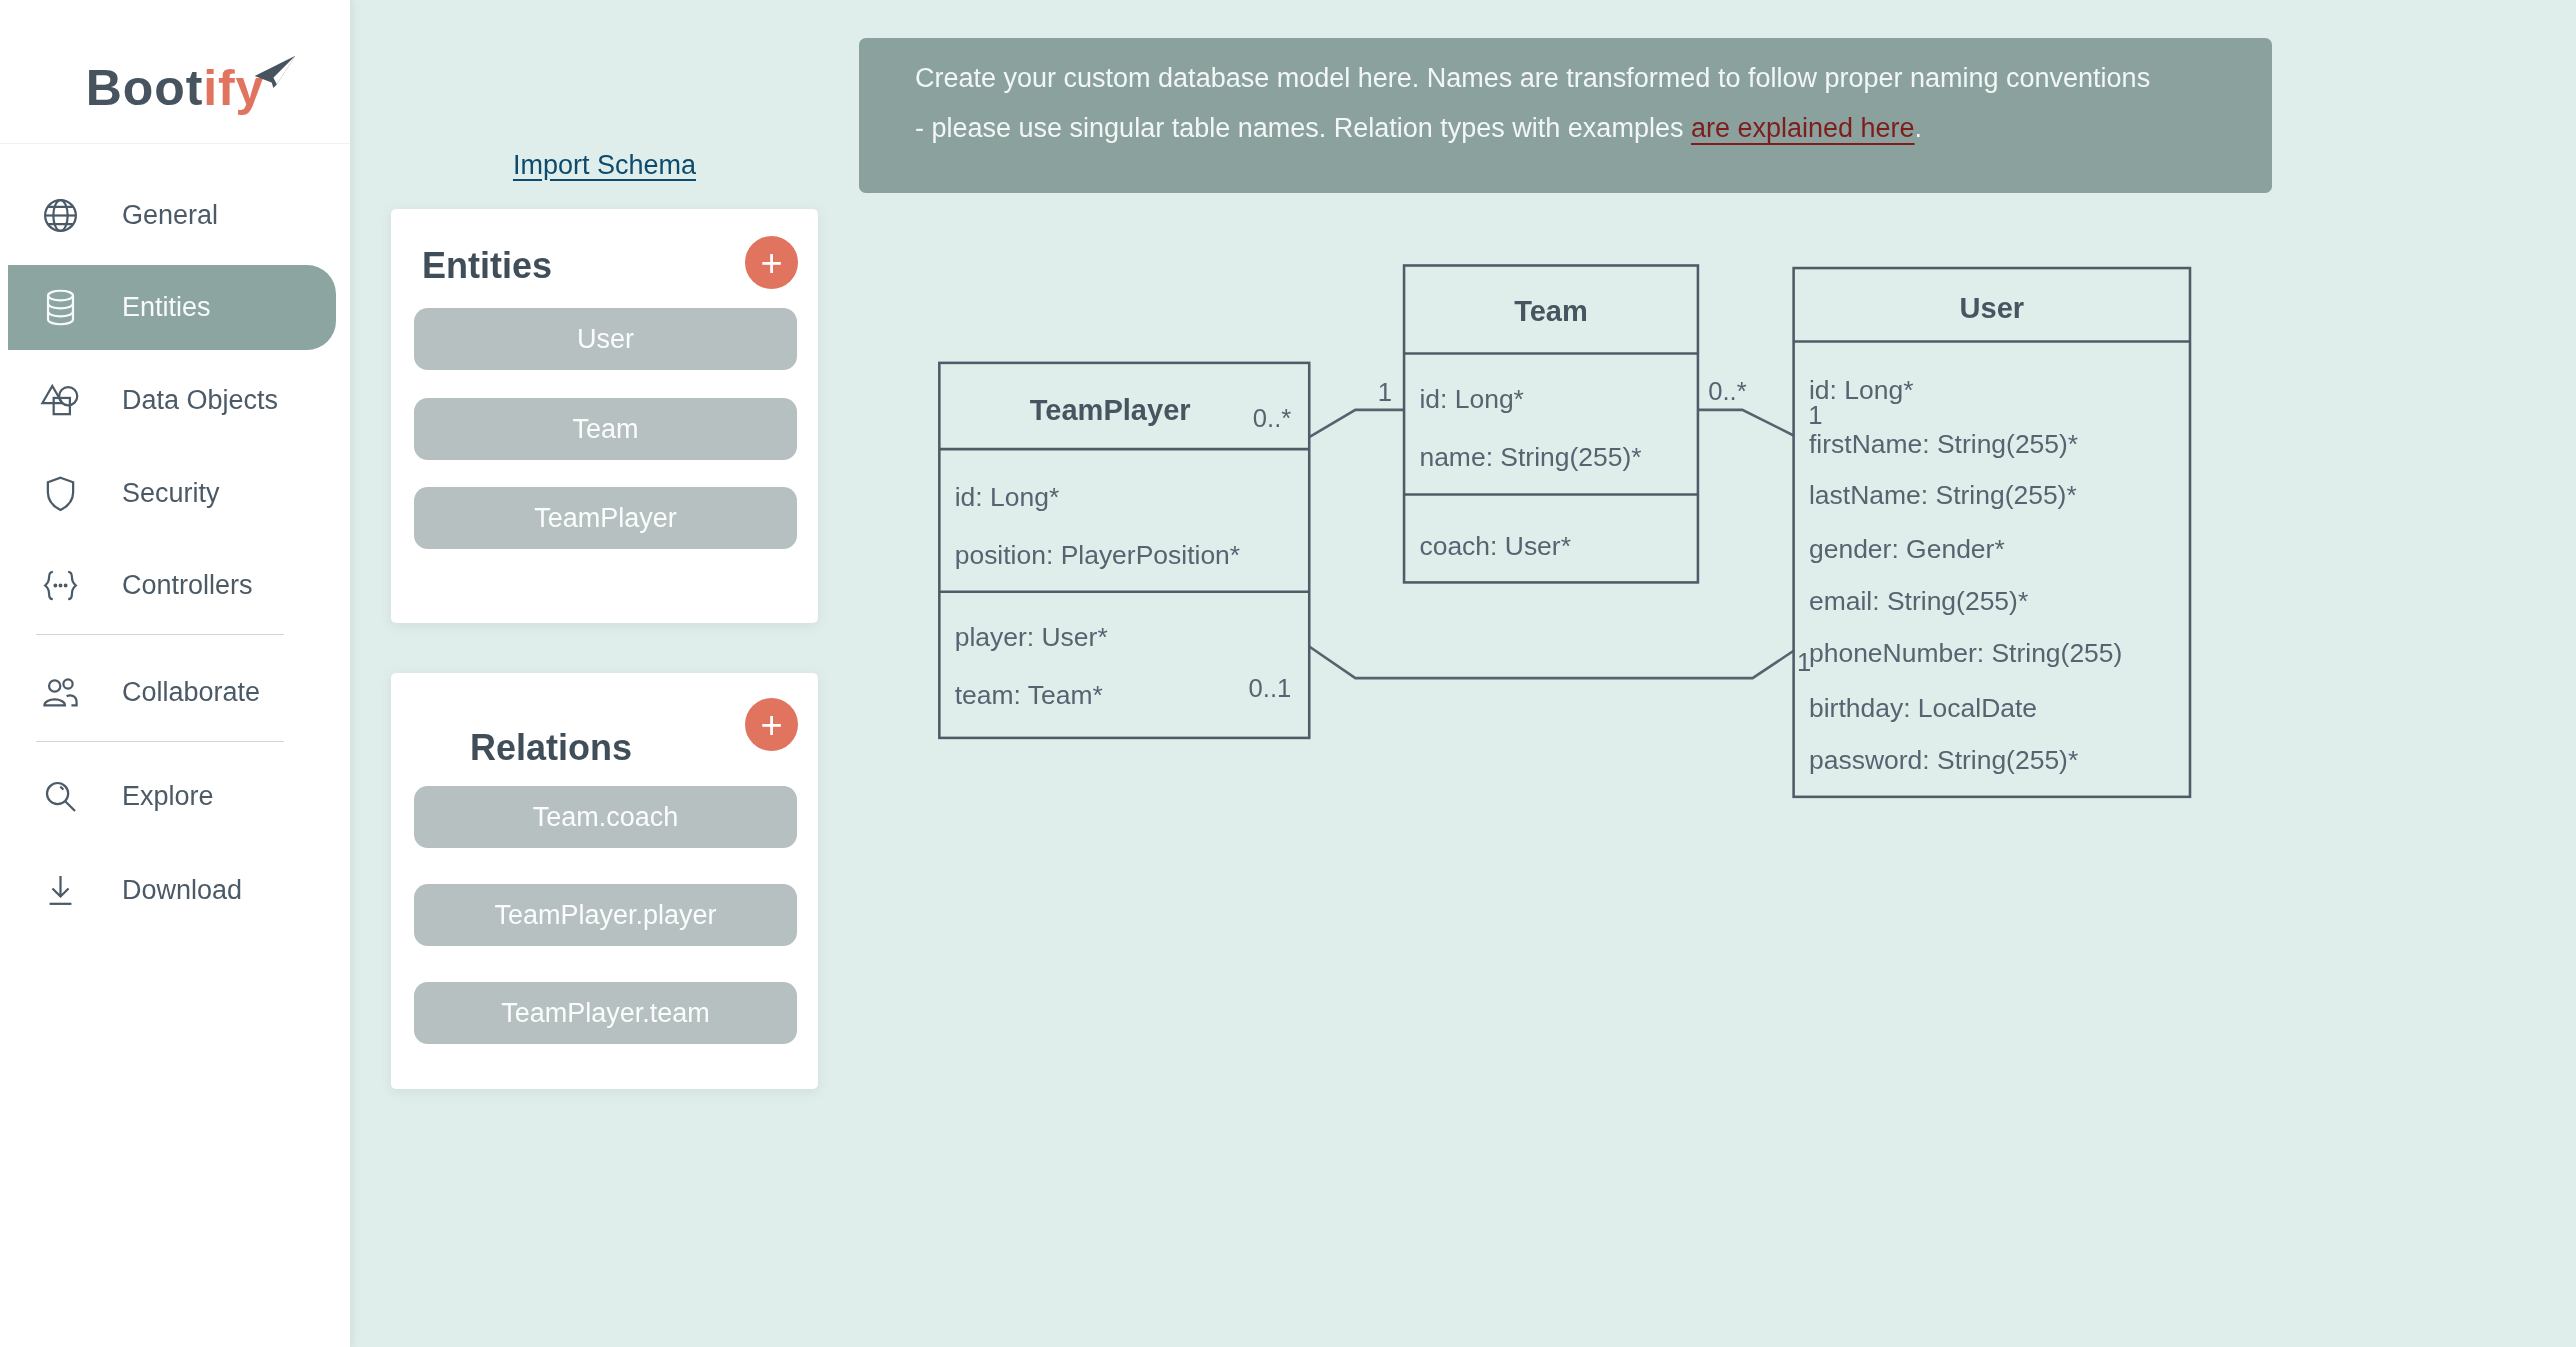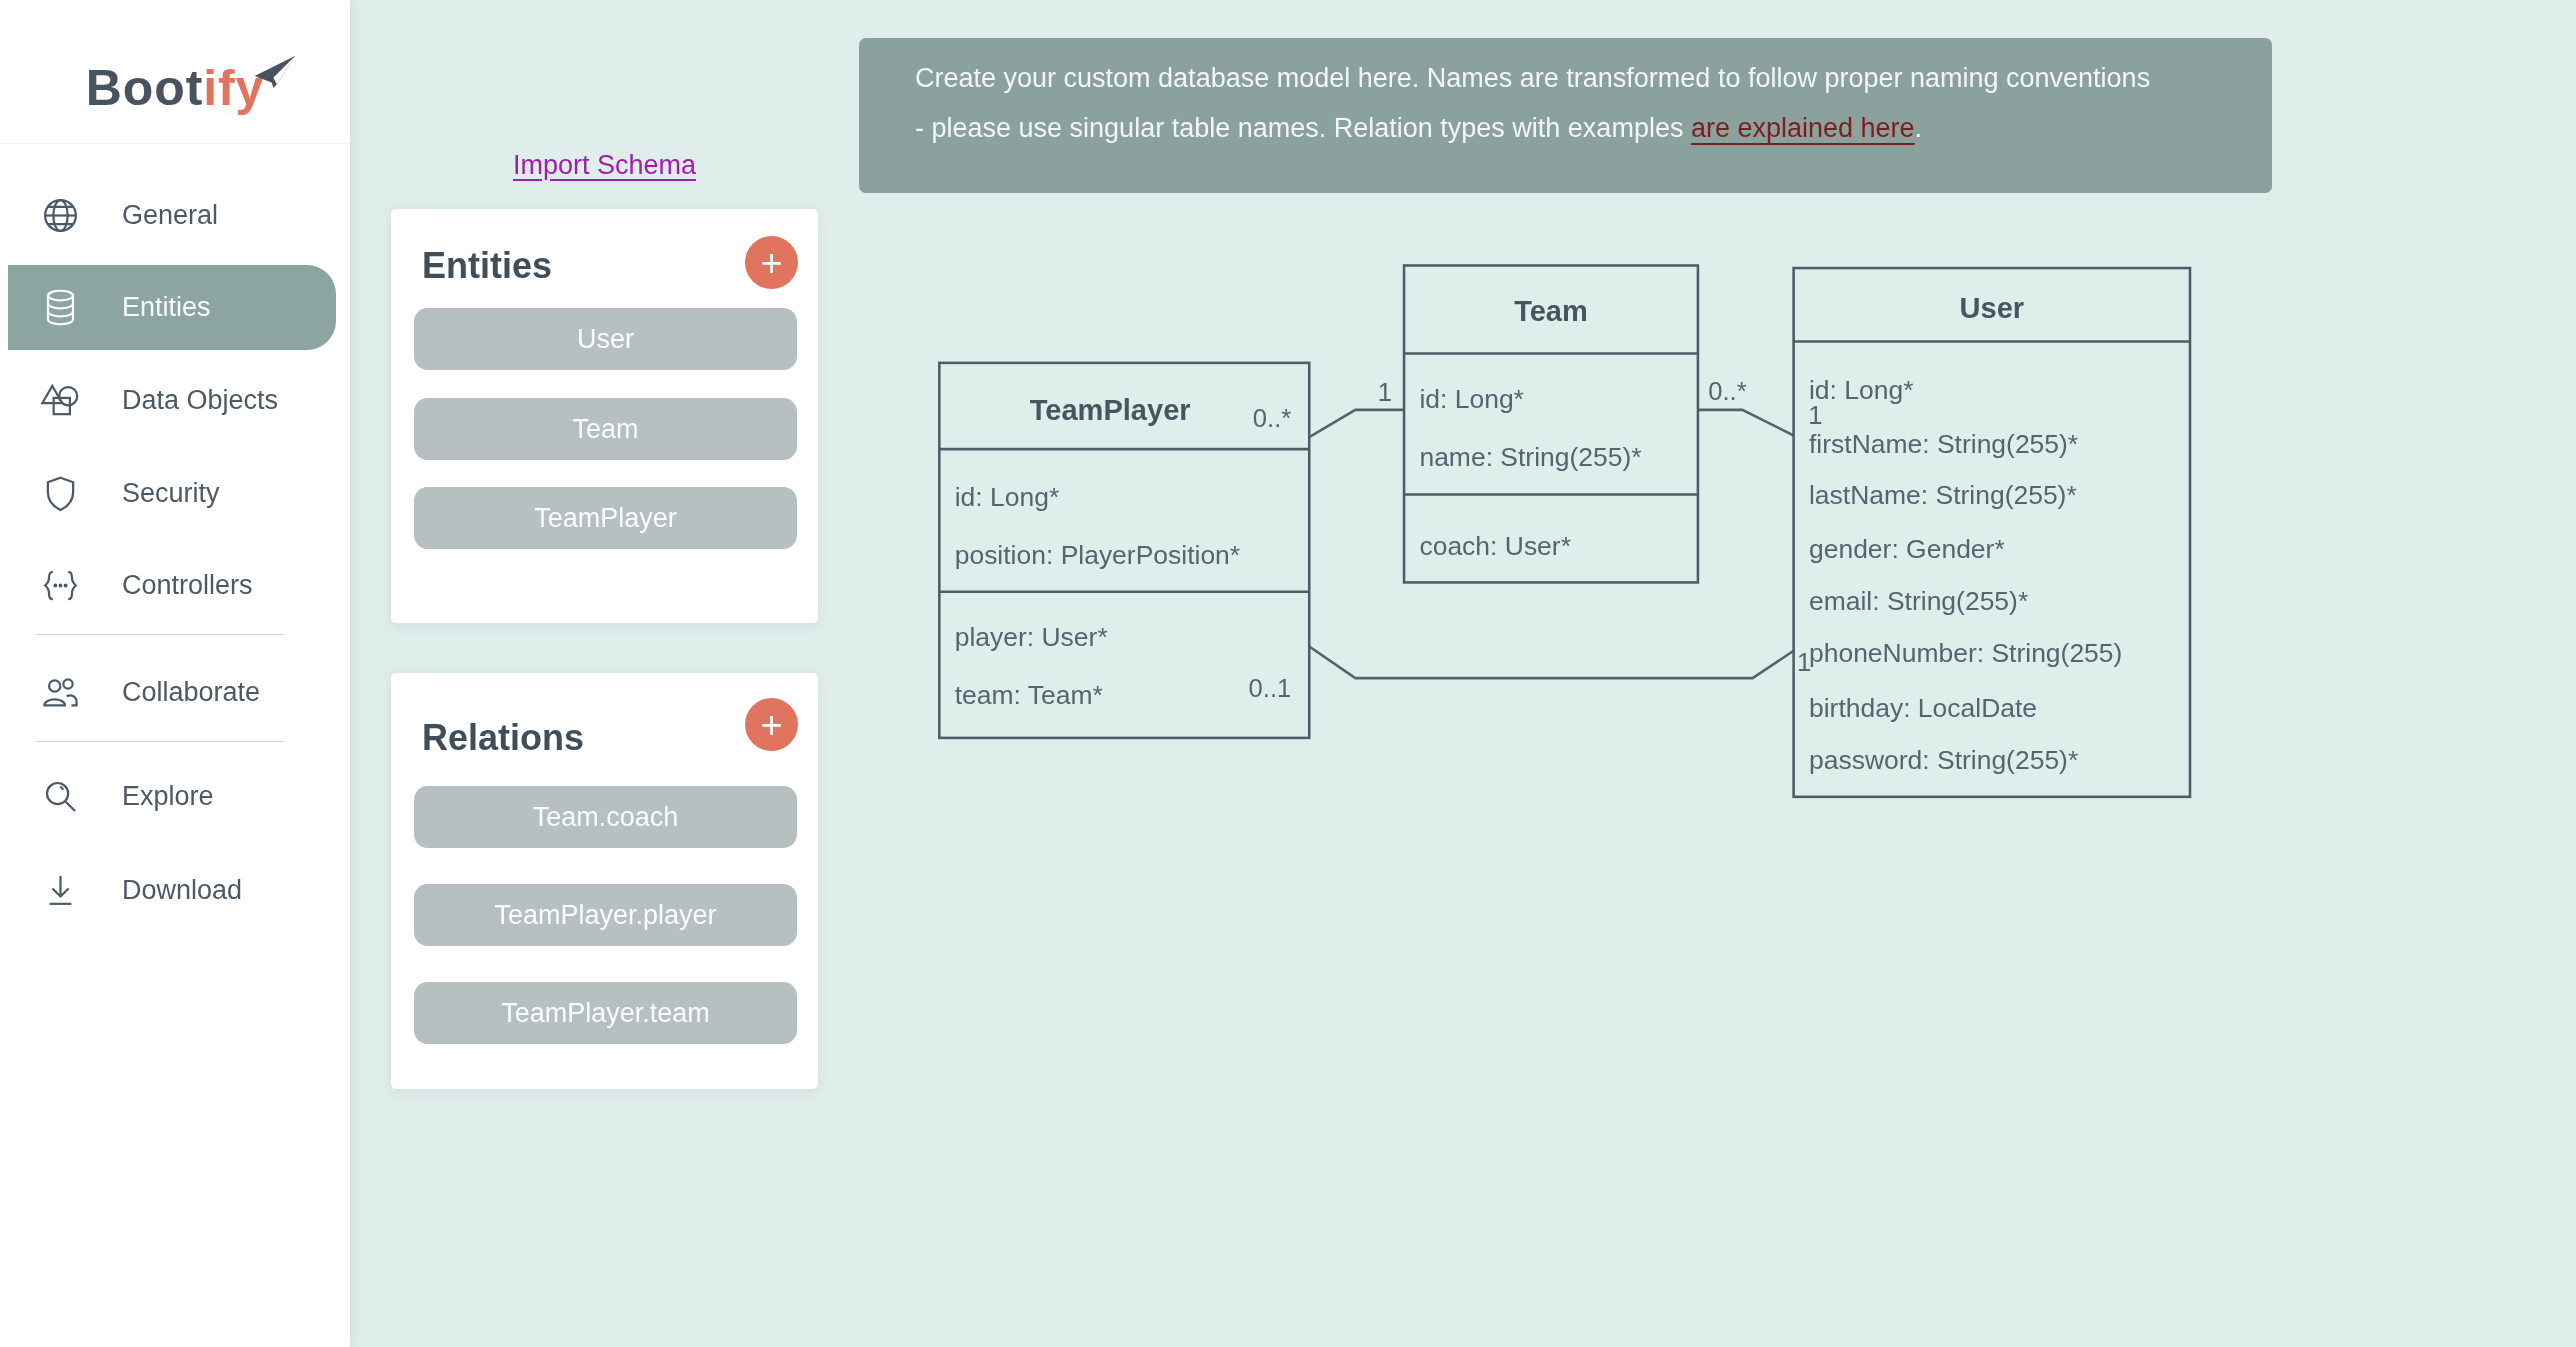--- a/index.html
+++ b/index.html
@@ -23,31 +23,31 @@
   .nav-item .lbl { margin-left:31px; font-size:27px; color:#4b5a66; }
   .nav-item.active { background:#8ca5a1; width:328px;
     border-radius:0 29px 29px 0; }
   .nav-item.active .lbl { color:#f7fafa; }
   .nav-divider { position:absolute; left:36px; width:248px; height:0;
     border-top:1.7px solid #cfd6d6; }
 
   
   .import-wrap { position:absolute; left:391px; top:150px; width:427px;
     text-align:center; }
-  .import-link { font-size:27px; color:#a21caf; text-decoration:underline;
+  .import-link { font-size:27px; color:#0c4a6e; text-decoration:underline;
     text-underline-offset:5.1px; cursor:pointer; }
 
   .card { position:absolute; left:391px; width:427px; background:#ffffff;
     border-radius:5.1px; box-shadow:0 2.6px 12px rgba(70,90,95,.10); }
   .card.entities { top:209px; height:414px; }
   .card.relations { top:673px; height:416px; }
   .card-title { position:absolute; left:31px; font-size:36px; font-weight:700;
     color:#3f4e59; }
   .card.entities .card-title { top:36px; }
-  .card.relations .card-title { top:44px; }
+  .card.relations .card-title { top:54px;margin-left:48px; }
   .add-btn { position:absolute; left:354px; width:53px; height:53px;
     border-radius:50%; background:#e0745e; color:#ffffff; border:none;
     font-size:38px; font-weight:300; line-height:50px; text-align:center;
     cursor:pointer; }
   .card.entities .add-btn { top:27px; }
   .card.relations .add-btn { top:25px; }
   .pill-btn { position:absolute; left:23px; width:383px; height:62px;
     background:#b6c0c1; border:none; border-radius:13.7px; color:#fbfdfd;
     font-size:27px; font-family:inherit; cursor:pointer; }
   .card.entities .pill-btn.b0 { top:99px; }

